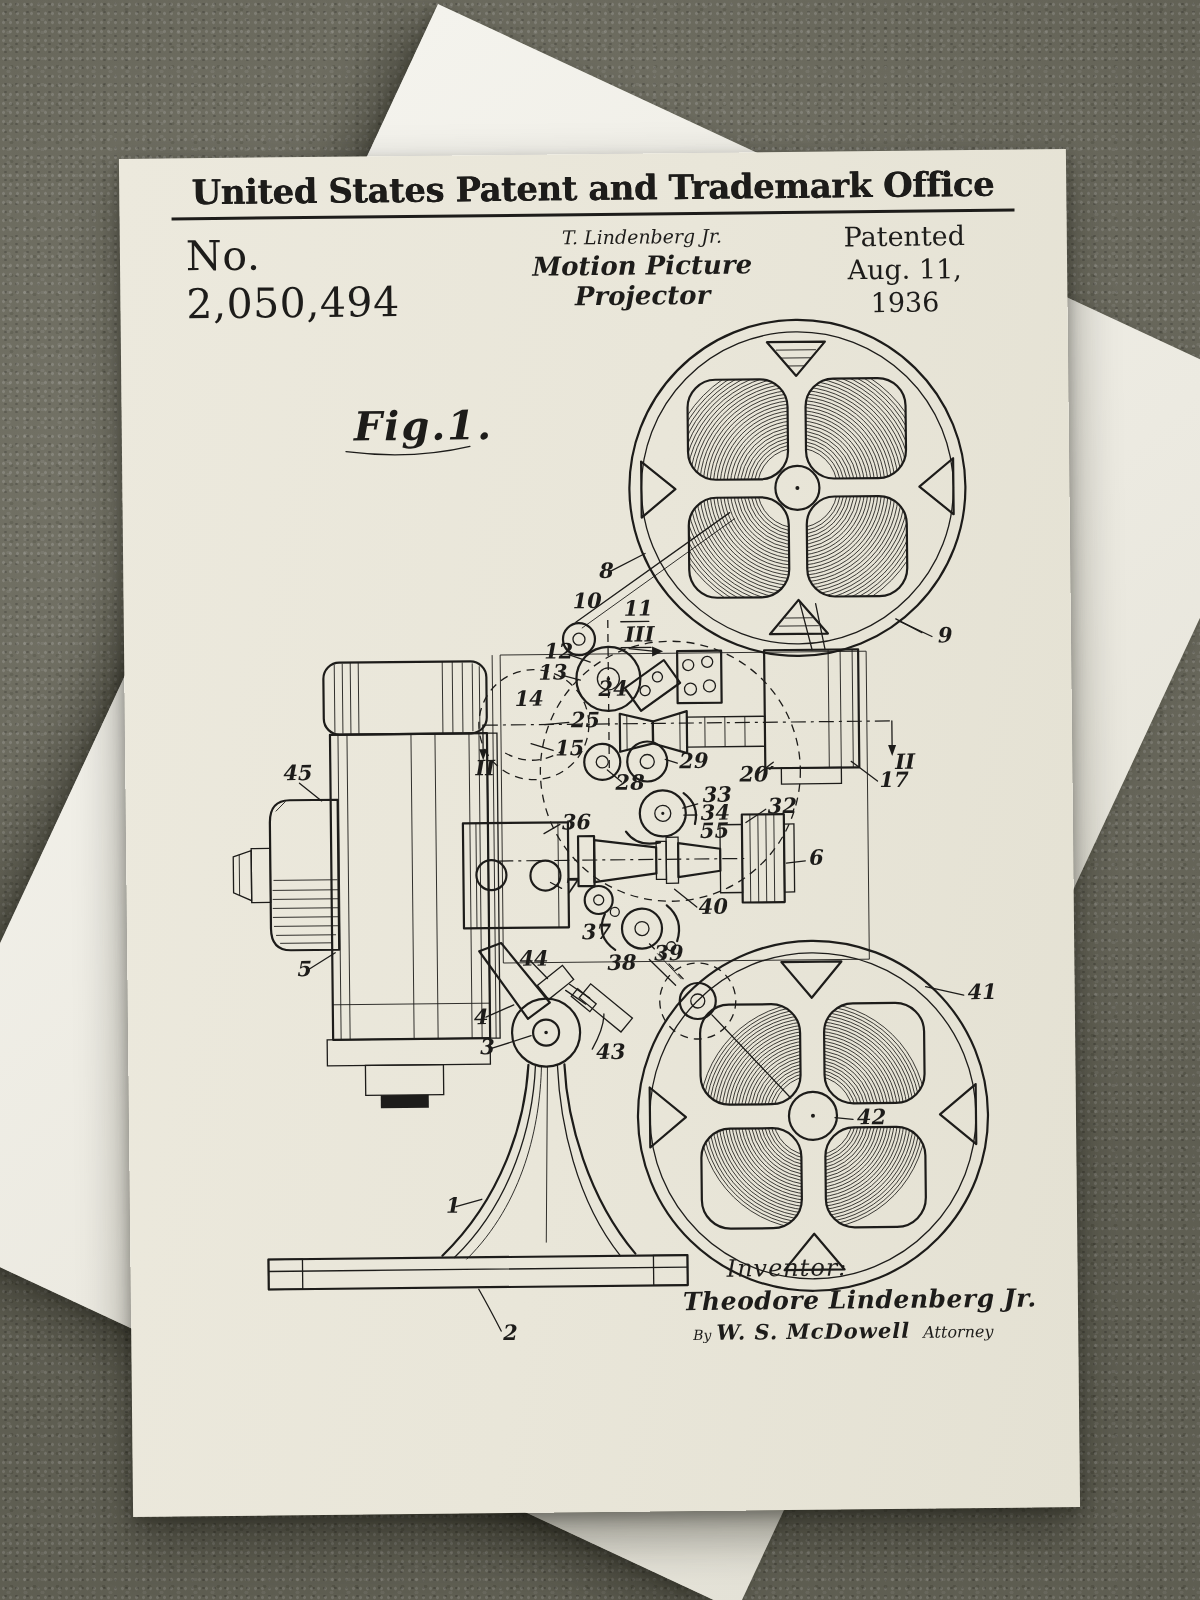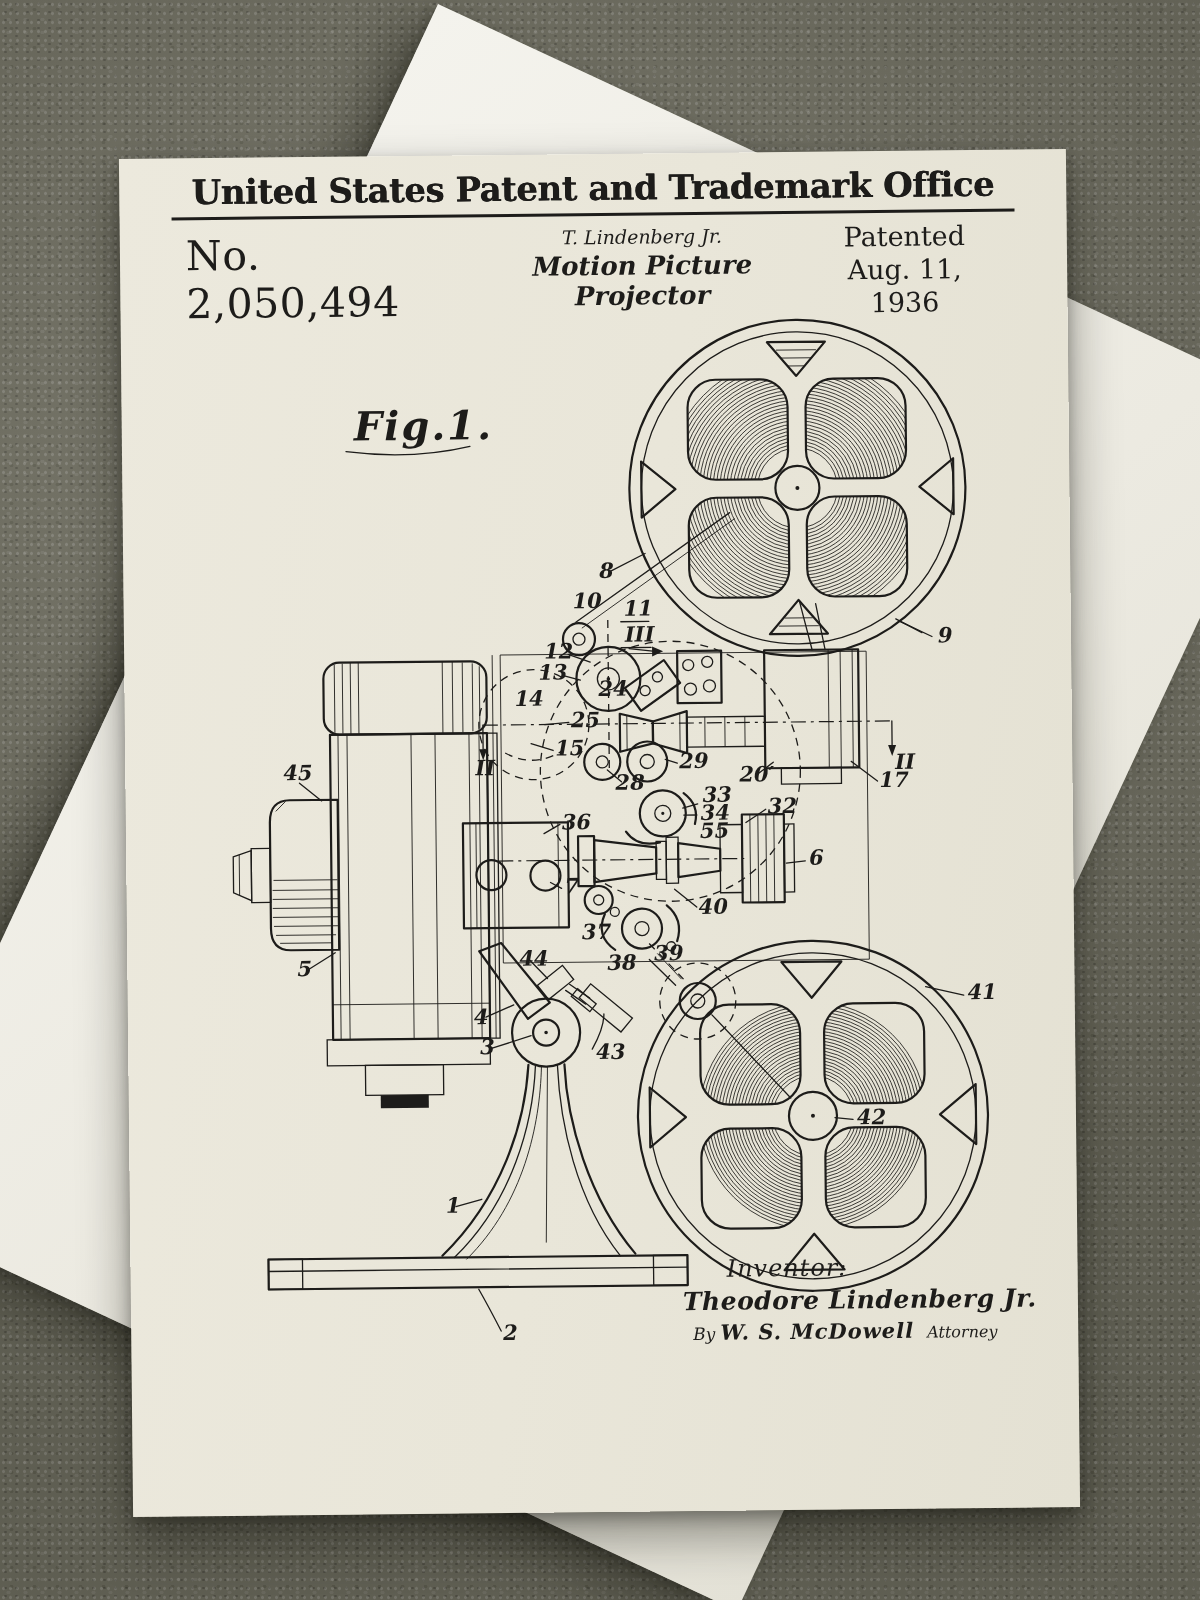--- a/index.html
+++ b/index.html
@@ -48,21 +48,21 @@
   .dsh{fill:none;stroke:#1d1c1a;stroke-width:1.3;stroke-dasharray:8 6;}
   .ddot{fill:none;stroke:#1d1c1a;stroke-width:1.2;stroke-dasharray:15 5 3 5;}
   .ink{fill:#1d1c1a;stroke:none;}
   .film-rings circle{fill:none;stroke:#1d1c1a;stroke-width:.85;}
   .plbl{font-family:"DejaVu Serif",serif;font-style:italic;font-weight:600;font-size:21px;fill:#1d1c1a;}
   .figlbl{font-family:"DejaVu Serif",serif;font-style:italic;font-weight:700;font-size:40px;fill:#1d1c1a;letter-spacing:2px;}
   .inventor{position:absolute;left:552px;top:1102px;width:360px;color:#1d1c1a;}
   .inv-label{font-style:italic;font-size:24px;margin-left:44px;letter-spacing:1px;}
   .inv-name{font-style:italic;font-weight:700;font-size:25px;margin-top:4px;letter-spacing:.5px;}
   .inv-att{margin-top:4px;margin-left:10px;font-style:italic;}
-  .by{font-size:17px;}
+  .by{font-size:14px;}
   .sig{font-size:21px;font-weight:700;letter-spacing:1px;}
   .att{font-size:16px;margin-left:8px;}
 </style>
 </head>
 <body>
 
 <div class="envelope"></div>
 
 <div class="card">
   <div class="card-header">

